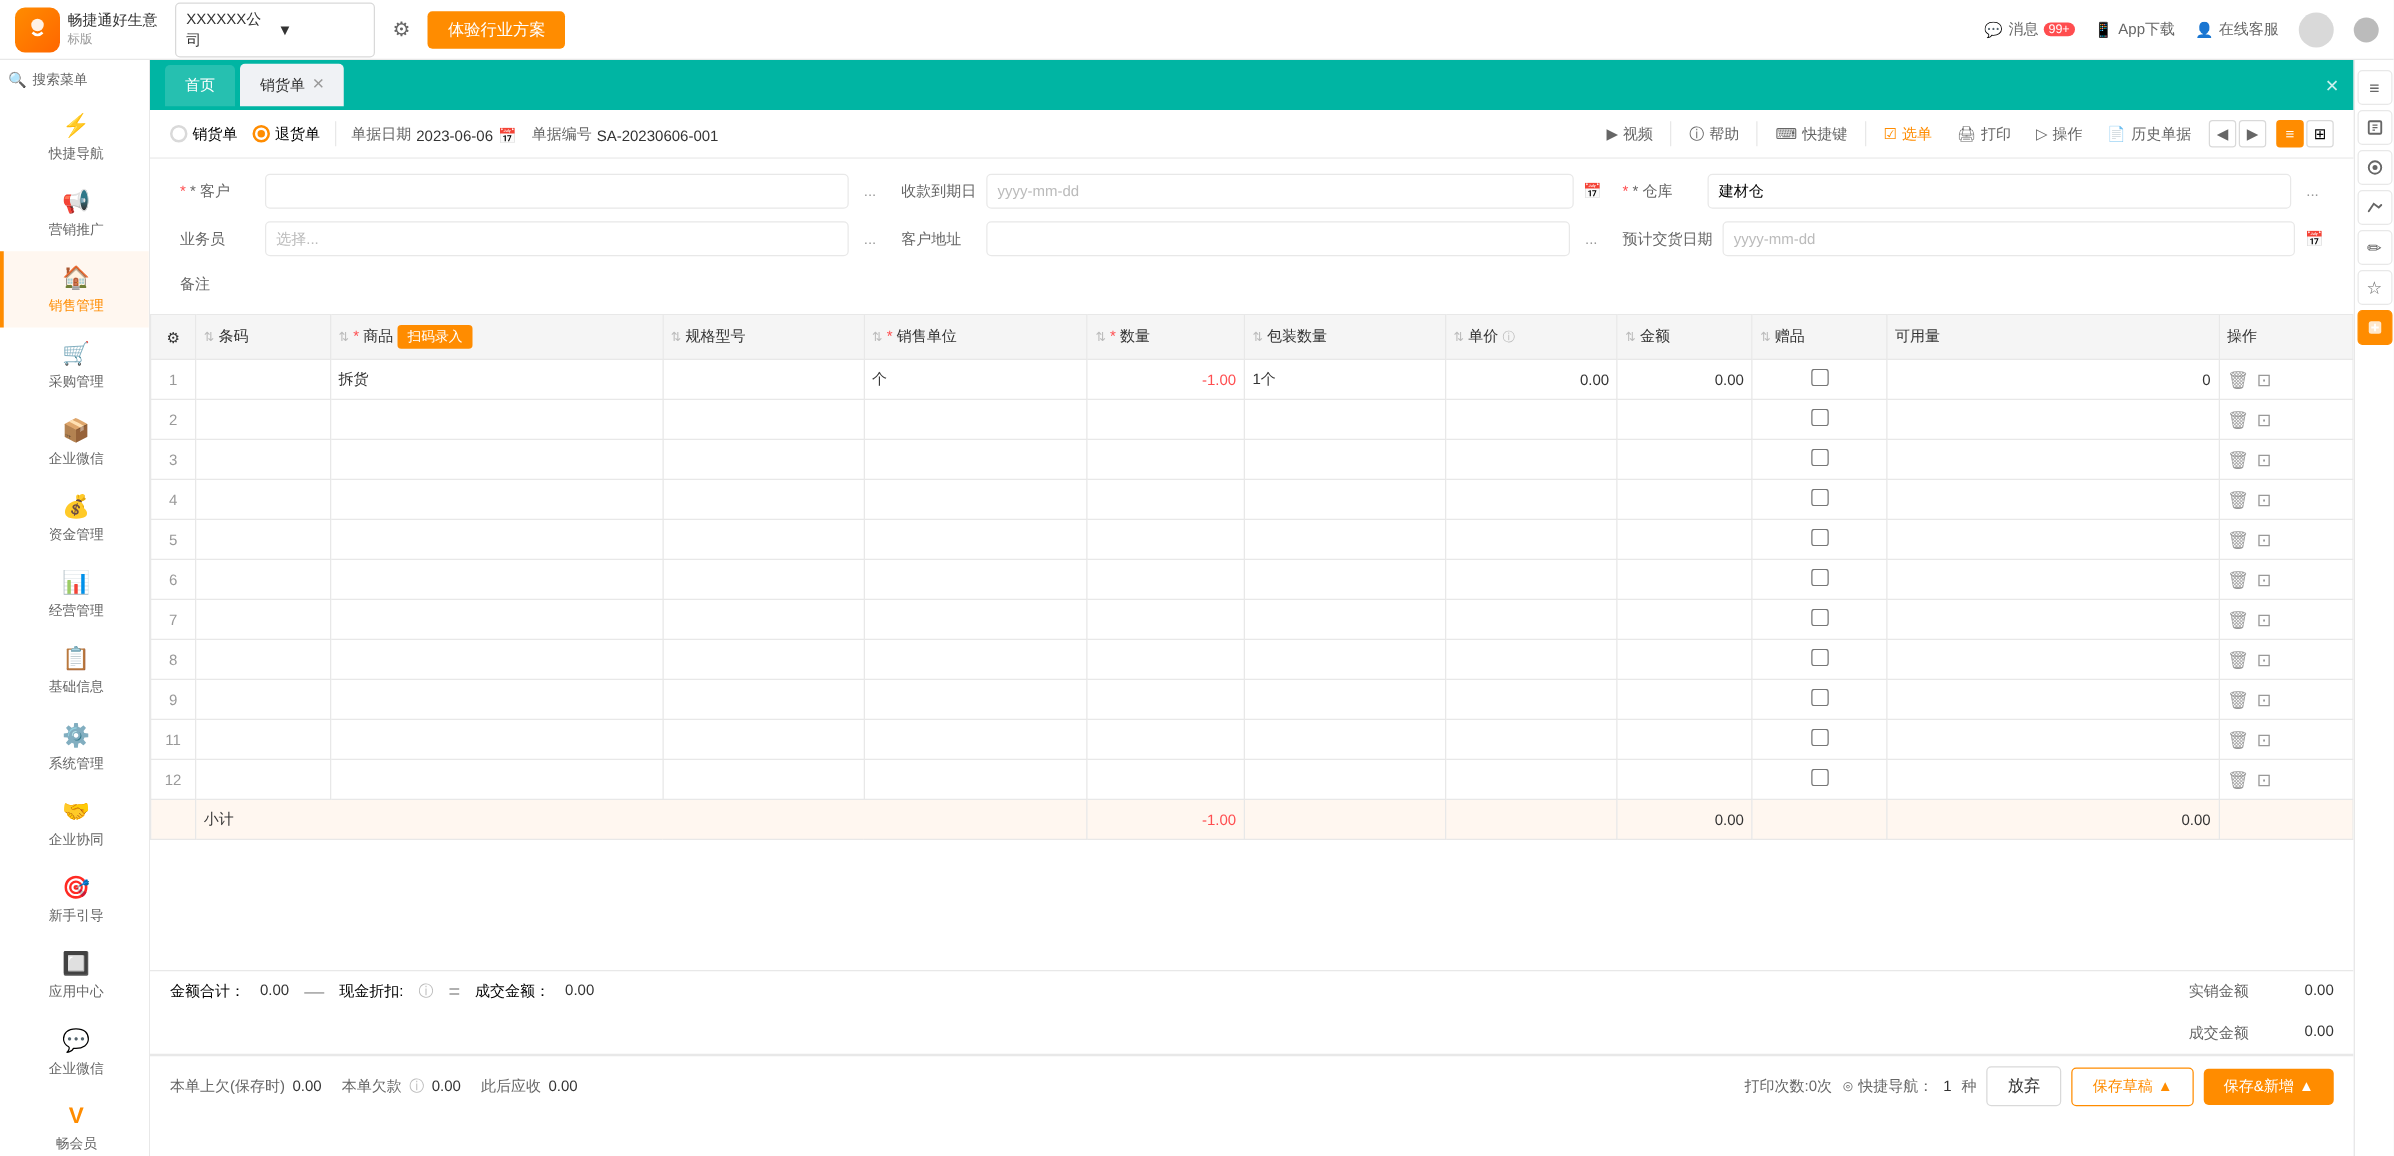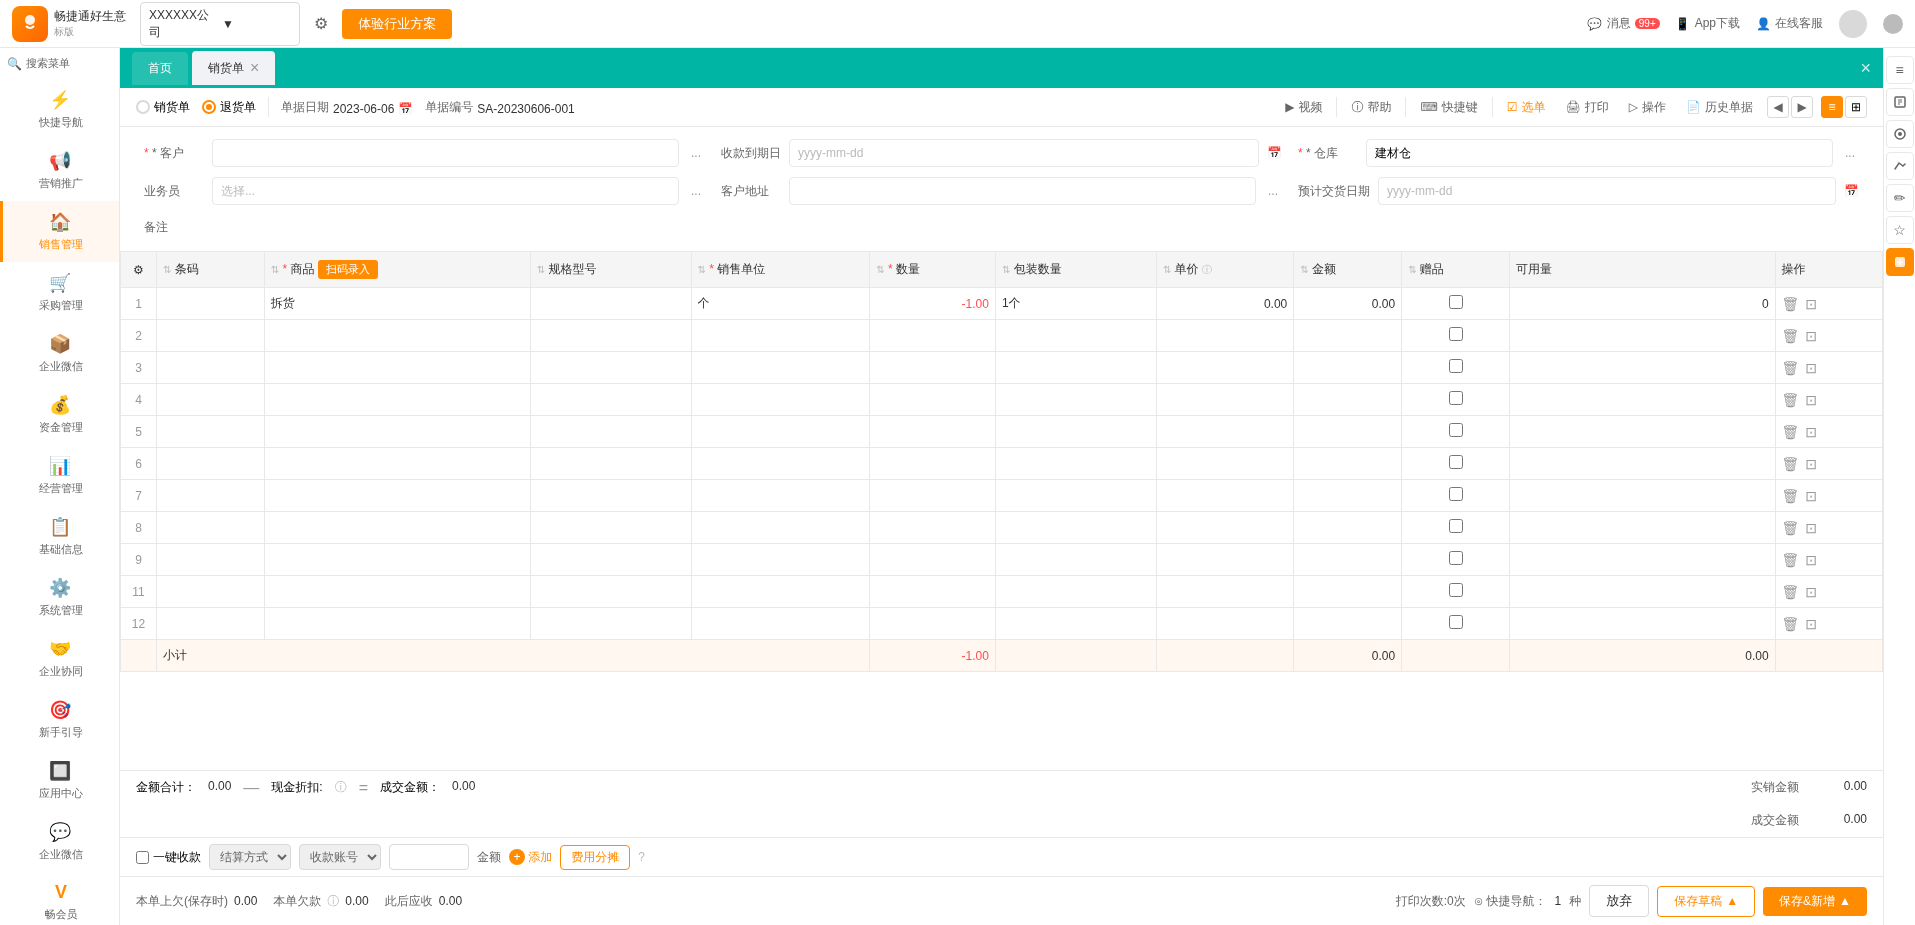--- a/index.html
+++ b/index.html
@@ -762,40 +762,20 @@
               <span style="color:#666;">实销金额</span>
               <span style="color:#333;font-weight:500;min-width:60px;text-align:right;">0.00</span>
             </div>
             <div style="display:flex;gap:8px;font-size:12px;">
               <span style="color:#666;">成交金额</span>
               <span style="color:#333;font-weight:500;min-width:60px;text-align:right;">0.00</span>
             </div>
           </div>
         </div>
 
-        <div class="payment-row">
-          <div class="payment-checkbox">
-            <input type="checkbox" style="">
-            <span>一键收款</span>
-          </div>
-          <select style="height:26px;border:1px solid #d9d9d9;border-radius:4px;padding:0 6px;color:#666;">
-            <option>结算方式</option>
-          </select>
-          <select style="height:26px;border:1px solid #d9d9d9;border-radius:4px;padding:0 6px;color:#666;">
-            <option>收款账号</option>
-          </select>
-          <input type="text" style="height: 26px; border: 1px solid rgb(217, 217, 217); border-radius: 4px; padding: 0px 6px; width: 80px;">
-          <span style="color:#666;">金额</span>
-          <span style="color:#ff8c00;cursor:pointer;">
-            <span style="background:#ff8c00;color:white;border-radius:50%;width:16px;height:16px;display:inline-flex;align-items:center;justify-content:center;font-size:12px;">+</span>
-            <span>添加</span>
-          </span>
-          <button class="fee-btn">费用分摊</button>
-          <span style="color:#bbb;">?</span>
-        </div>
       </div>
 
       <div class="footer-bar">
         <div class="footer-info">
           <span>本单上欠(保存时)</span>
           <span style="color:#333;font-weight:500;">0.00</span>
         </div>
         <div class="footer-info">
           <span>本单欠款</span>
           <span style="color:#bbb;">ⓘ</span>

